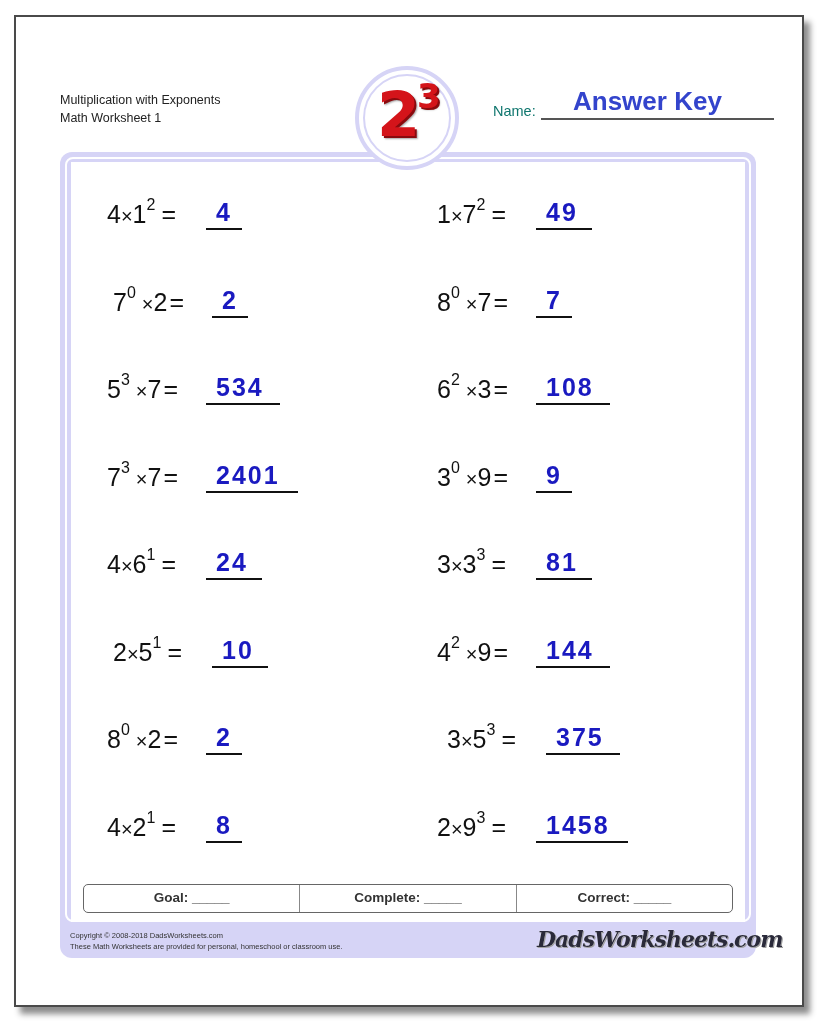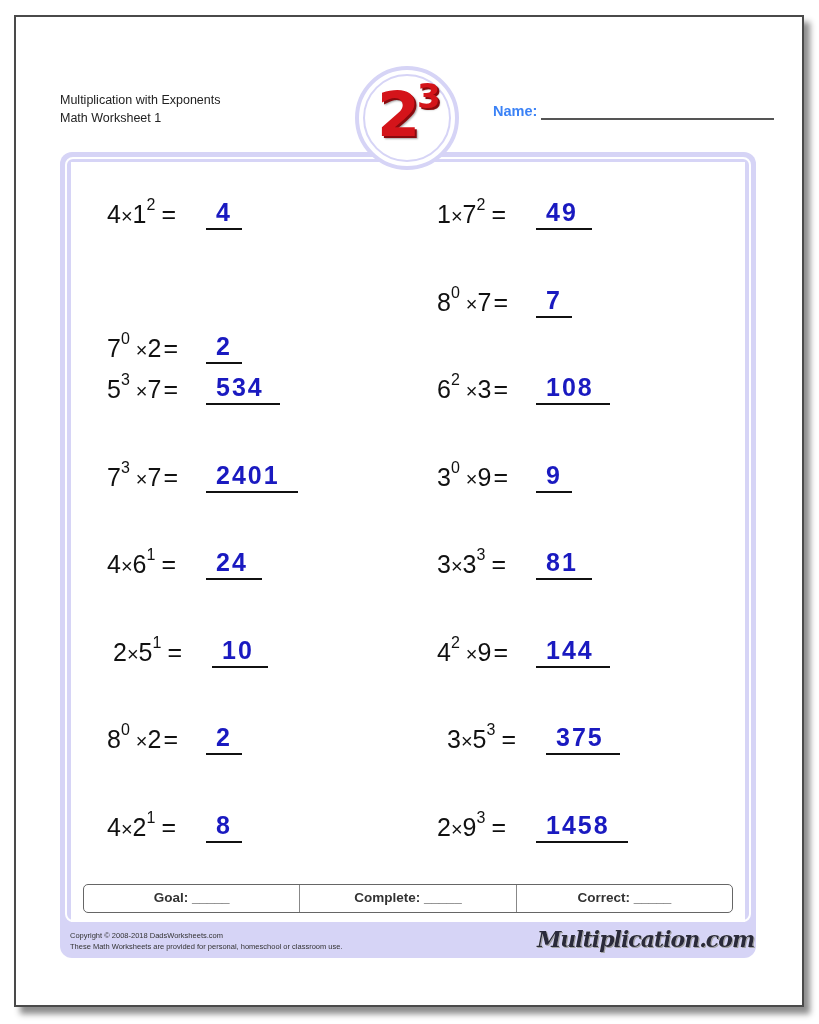--- a/index.html
+++ b/index.html
@@ -3,21 +3,21 @@
 <meta charset="utf-8">
 <style>
   html, body { margin:0; padding:0; }
   body { width:819px; height:1024px; background:#ffffff; position:relative; overflow:hidden;
          font-family:"Liberation Sans", sans-serif; }
   .page { position:absolute; left:14px; top:15px; width:790px; height:992px; background:#fff;
           border:2px solid #4a4a4a; box-sizing:border-box;
           box-shadow: 6px 7px 6px rgba(0,0,0,0.45); }
   .hdr-title { position:absolute; left:60px; top:91px; font-size:12.5px; color:#222; line-height:18px; }
   .name-row { position:absolute; left:493px; top:86px; width:282px; height:34px; }
-  .name-label { position:absolute; left:0; top:17px; font-size:14.5px; font-weight:bold; color:#3b82f6; }
+  .name-label { position:absolute; left:0; top:17px; font-size:14.5px; font-weight:normal; color:#0f766e; }
   .name-line { position:absolute; left:48px; top:32px; width:233px; border-bottom:2px solid #555; }
   .name-value { position:absolute; left:80px; top:0; font-size:26px; font-weight:bold; color:#3344cc; }
   .panel { position:absolute; left:60px; top:152px; width:696px; height:806px;
            background:#d6d4f6; border-radius:12px; }
   .panel-inner-border { position:absolute; left:5px; top:5px; right:5px; bottom:36px;
            border:2px solid #fff; border-radius:8px; }
   .panel-white { position:absolute; left:11px; top:10px; right:11px; bottom:36px; background:#fff; }
   .badge { position:absolute; left:355px; top:66px; width:104px; height:104px; border-radius:50%;
            background:#fff; border:4px solid #d6d4f6; box-sizing:border-box; }
   .badge-ring { position:absolute; left:4px; top:4px; right:4px; bottom:4px; border-radius:50%;
@@ -47,20 +47,21 @@
 <div class="page"></div>
 
 <div class="hdr-title">
   <div>Multiplication with Exponents</div>
   <div>Math Worksheet 1</div>
 </div>
 
 <div class="name-row">
   <span class="name-label">Name:</span>
   <div class="name-line"></div>
+  <span class="name-value">Answer Key</span>
 </div>
 
 <div class="panel">
   <div class="panel-white"></div>
   <div class="panel-inner-border"></div>
 </div>
 
 <div class="badge">
   <div class="badge-ring"></div>
   <span class="badge-base">2</span>
@@ -71,21 +72,21 @@
     <div class="problem" style="left: 107px; top: 192px; width: 220px;">
       <span class="expr"><span>4</span><span style="font-size:20px">×</span><span>1</span><sup>2</sup><span style="margin-left:6px">=</span></span>
       <span class="ans-line" style="left:99px;width:36px"></span>
       <span class="ans" style="left:109px">4</span>
     </div>
     <div class="problem" style="left: 437px; top: 192px; width: 220px;">
       <span class="expr"><span>1</span><span style="font-size:20px">×</span><span>7</span><sup>2</sup><span style="margin-left:6px">=</span></span>
       <span class="ans-line" style="left:99px;width:56px"></span>
       <span class="ans" style="left:109px">49</span>
     </div>
-    <div class="problem" style="left: 107px; top: 280px; width: 220px; margin-top: 46px;">
+    <div class="problem" style="left: 113px; top: 280px; width: 220px;">
       <span class="expr"><span>7</span><sup>0</sup><span style="margin-left:6px;font-size:20px">×</span><span>2</span><span style="margin-left:2px">=</span></span>
       <span class="ans-line" style="left:99px;width:36px"></span>
       <span class="ans" style="left:109px">2</span>
     </div>
     <div class="problem" style="left: 437px; top: 280px; width: 220px;">
       <span class="expr"><span>8</span><sup>0</sup><span style="margin-left:6px;font-size:20px">×</span><span>7</span><span style="margin-left:2px">=</span></span>
       <span class="ans-line" style="left:99px;width:36px"></span>
       <span class="ans" style="left:109px">7</span>
     </div>
     <div class="problem" style="left: 107px; top: 367px; width: 220px;">
@@ -153,13 +154,13 @@
 <div class="summary">
   <div class="summary-cell">Goal: _____</div>
   <div class="summary-cell">Complete: _____</div>
   <div class="summary-cell">Correct: _____</div>
 </div>
 
 <div class="footer-copy">
   <div>Copyright © 2008-2018 DadsWorksheets.com</div>
   <div>These Math Worksheets are provided for personal, homeschool or classroom use.</div>
 </div>
-<div class="footer-logo">Multiplication.com</div>
+<div class="footer-logo">DadsWorksheets.com</div>
 
 </body></html>

